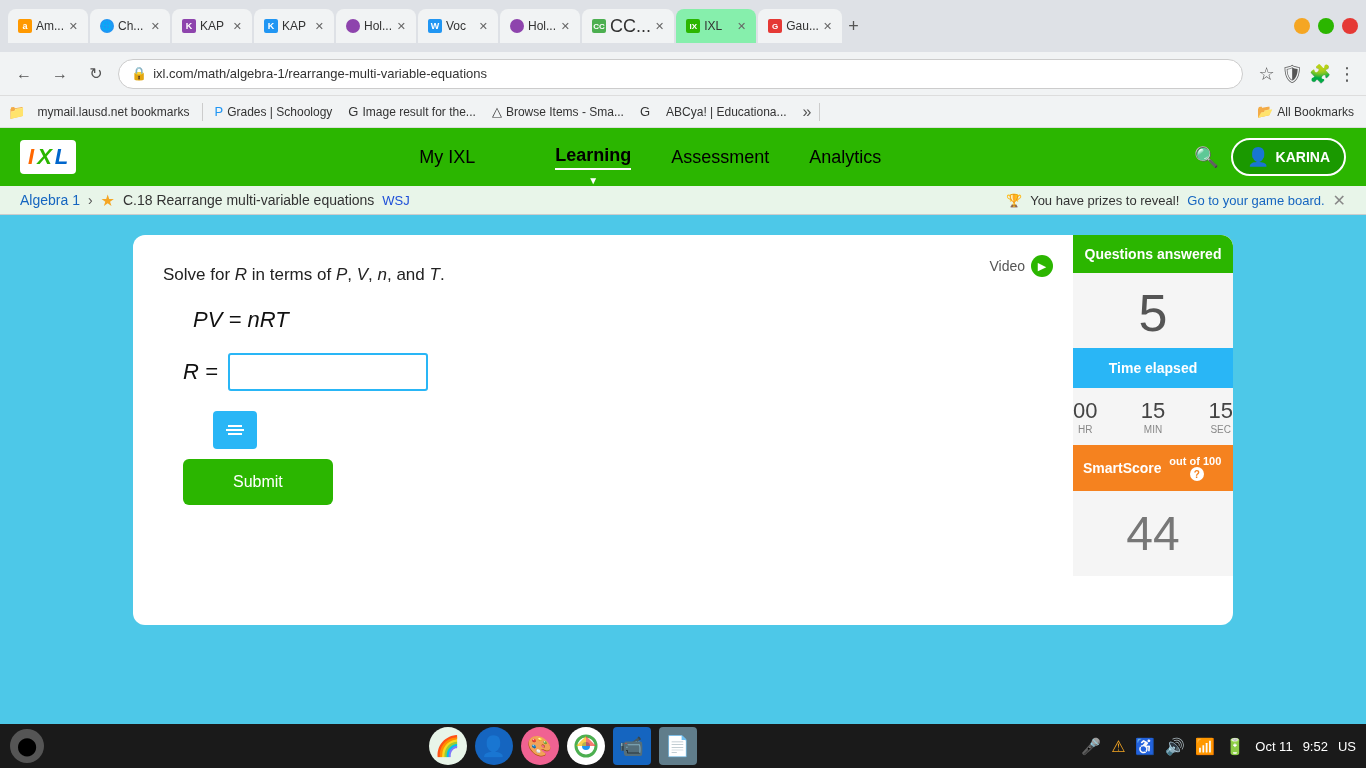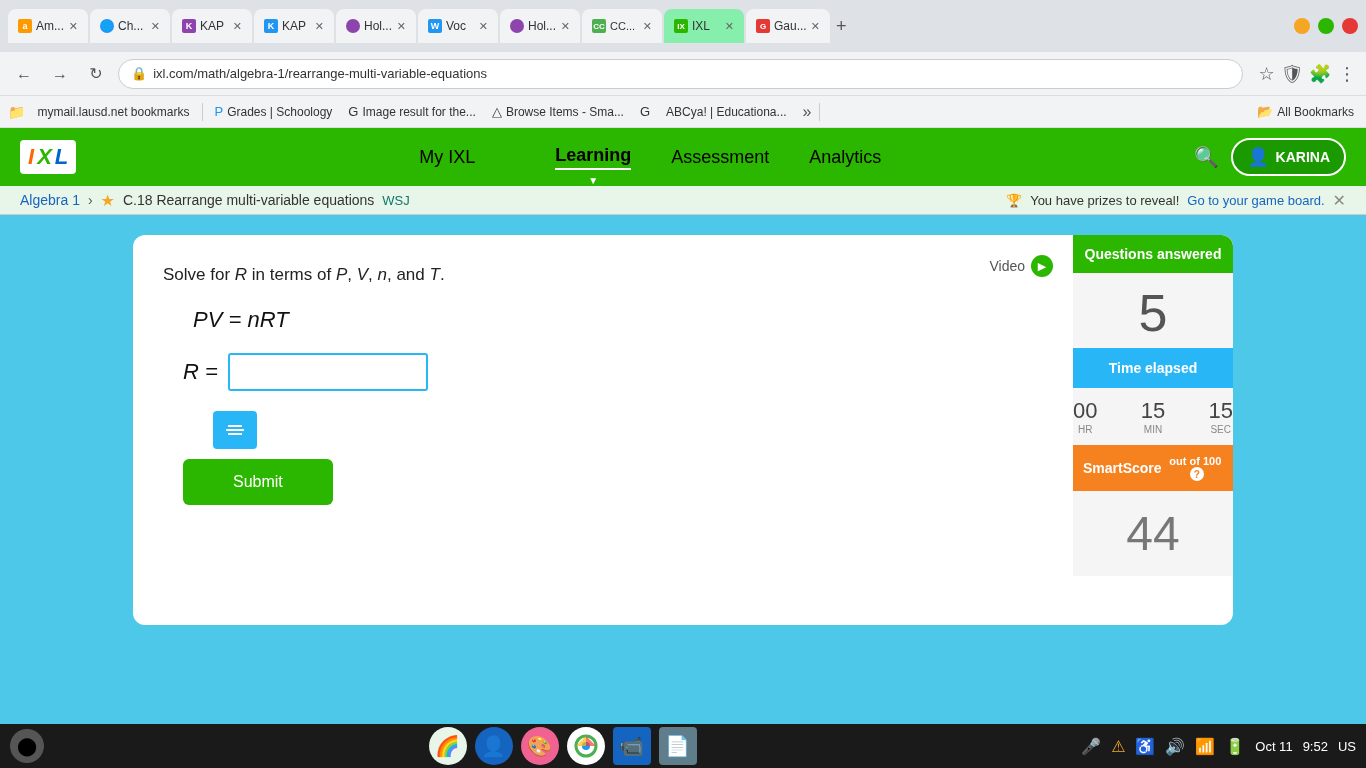--- a/index.html
+++ b/index.html
@@ -38,21 +38,21 @@
     .ixl-header-right { display: flex; align-items: center; gap: 12px; }
     .search-icon-btn { color: #fff; font-size: 20px; cursor: pointer; }
     .user-btn { background: #1a9900; border: 2px solid #fff; border-radius: 20px; padding: 6px 14px; color: #fff; font-size: 14px; font-weight: bold; display: flex; align-items: center; gap: 6px; cursor: pointer; }
 
     
     .breadcrumb-bar { background: #e8f5e9; height: 29px; display: flex; align-items: center; padding: 0 20px; gap: 8px; border-bottom: 1px solid #ccc; }
     .breadcrumb-link { color: #1565c0; font-size: 14px; cursor: pointer; }
     .breadcrumb-sep { color: #555; font-size: 14px; }
     .breadcrumb-star { color: #f5a623; font-size: 16px; }
     .breadcrumb-current { color: #333; font-size: 14px; font-weight: 500; }
-    .breadcrumb-tag { color: #0f766e; font-size: 13px; }
+    .breadcrumb-tag { color: #1d4ed8; font-size: 13px; }
     .prize-banner { margin-left: auto; display: flex; align-items: center; gap: 8px; font-size: 13px; color: #333; }
     .prize-banner a { color: #1565c0; }
     .prize-close { color: #888; cursor: pointer; font-size: 16px; }
 
     
     .main-area { background: #4dc8e8; display: flex; justify-content: center; padding: 20px; }
     .content-card { background: #fff; border-radius: 12px; width: 1100px; min-height: 390px; padding: 30px; position: relative; }
 
     .video-link { position: absolute; top: 20px; right: 180px; color: #555; font-size: 14px; display: flex; align-items: center; gap: 6px; cursor: pointer; }
     .play-circle { width: 22px; height: 22px; border-radius: 50%; background: #2bb600; display: flex; align-items: center; justify-content: center; color: #fff; font-size: 11px; }
@@ -136,21 +136,21 @@
       <span style="font-size:12px;">Voc</span>
       <span class="tab-close">✕</span>
     </div>
     <div class="tab">
       <div class="tab-favicon" style="background:#8e44ad;border-radius:50%;width:14px;height:14px;"></div>
       <span style="font-size:12px;">Hol...</span>
       <span class="tab-close">✕</span>
     </div>
     <div class="tab">
       <div class="tab-favicon" style="background:#4caf50;border-radius:2px;width:14px;height:14px;display:flex;align-items:center;justify-content:center;color:#fff;font-size:8px;font-weight:bold;">CC</div>
-      <span style="font-size:11px;">CC...</span>
+      <span style="font-size:18px;">CC...</span>
       <span class="tab-close">✕</span>
     </div>
     <div class="tab active">
       <div class="tab-favicon" style="background:#2bb600;border-radius:2px;width:14px;height:14px;display:flex;align-items:center;justify-content:center;color:#fff;font-size:8px;font-weight:bold;">IX</div>
       <span style="font-size:12px;">IXL</span>
       <span class="tab-close">✕</span>
     </div>
     <div class="tab">
       <div class="tab-favicon" style="background:#e53935;border-radius:2px;width:14px;height:14px;display:flex;align-items:center;justify-content:center;color:#fff;font-size:8px;font-weight:bold;">G</div>
       <span style="font-size:12px;">Gau...</span>

